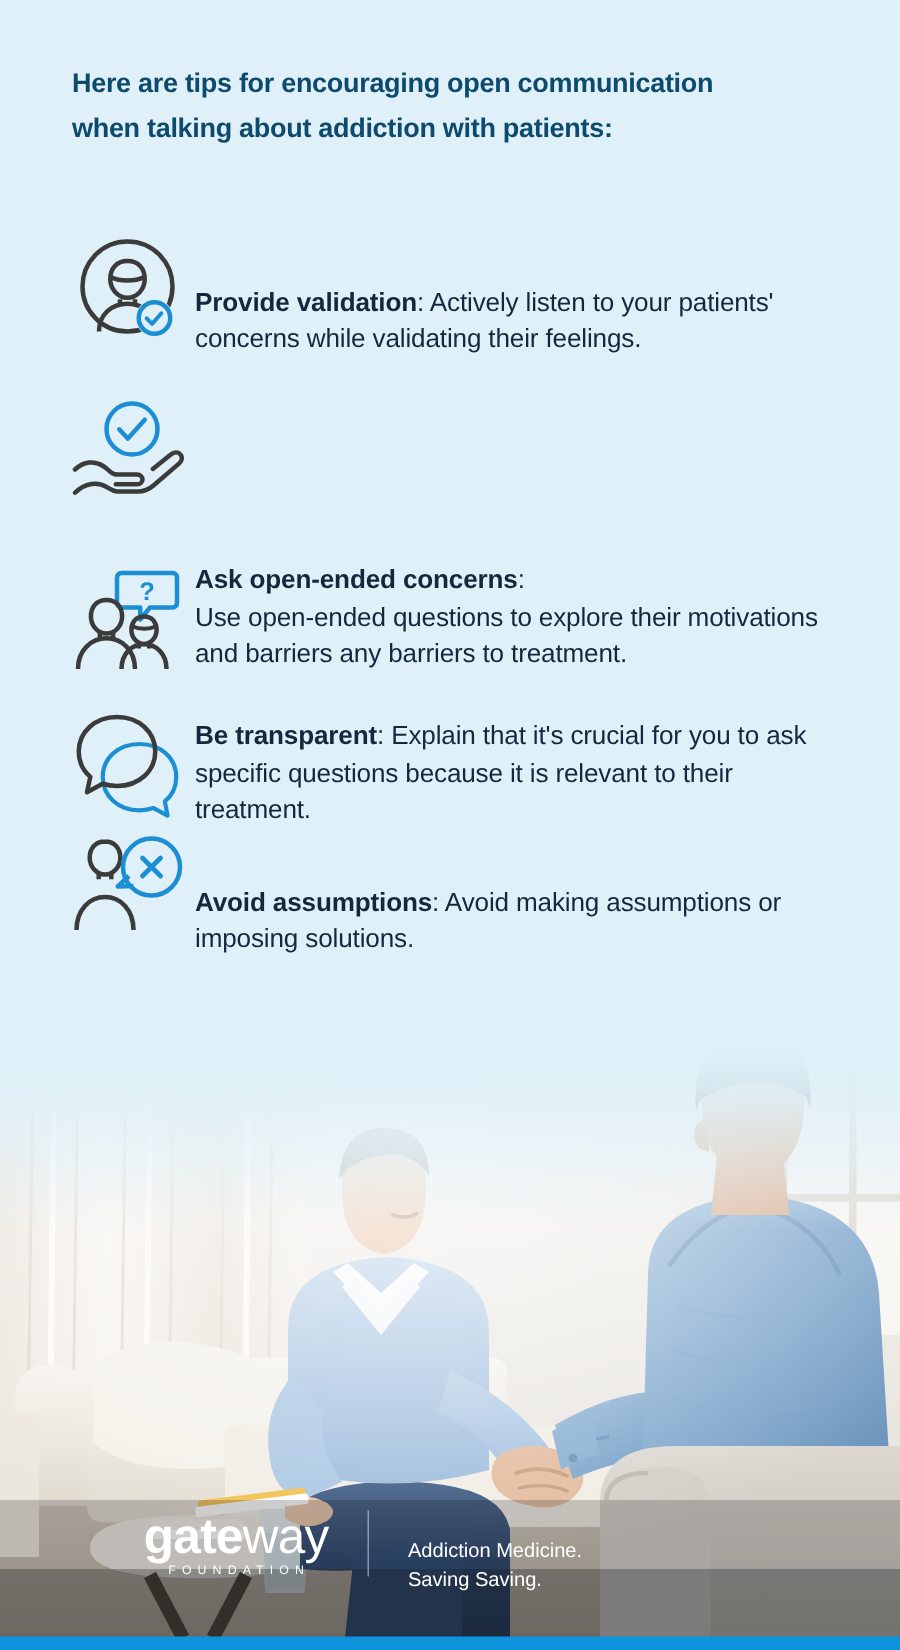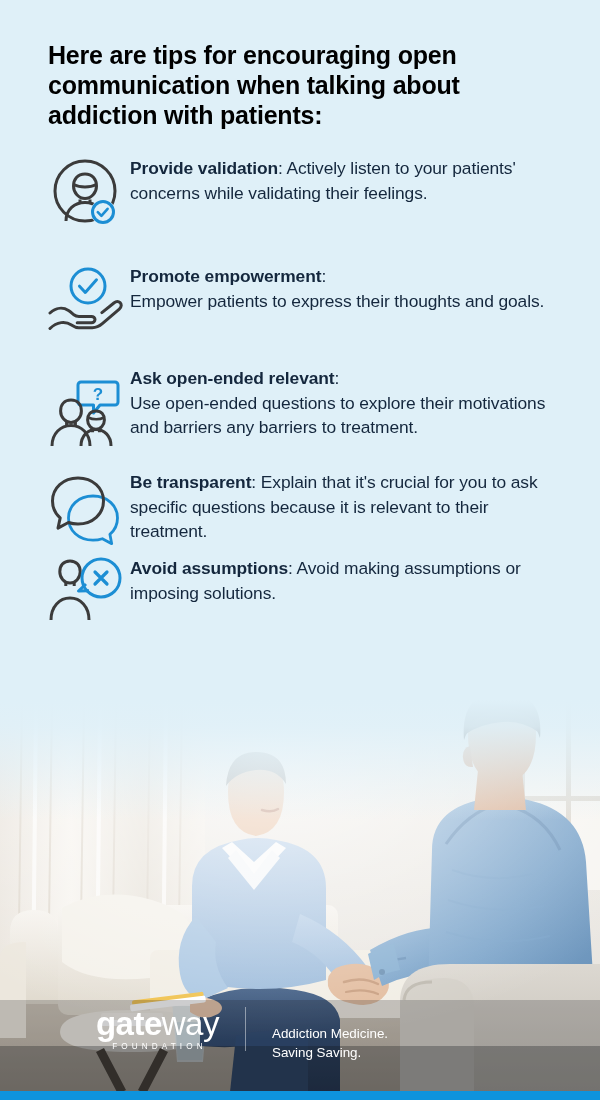--- a/index.html
+++ b/index.html
@@ -17,37 +17,37 @@
     overflow: hidden;
     background: #dff0f8;
   }
 
   
   .heading {
     position: absolute;
     left: 48px;
     top: 40px;
     width: 470px;
-    font-size: 25px;
+    font-size: 18px;
     line-height: 30px;
     font-weight: bold;
-    color: #000000;
+    color: #0c4a6e;
     letter-spacing: -0.2px;
   }
 
   
   .tips {
     position: absolute;
     left: 0;
     top: 152px;
     width: 600px;
   }
   .tip {
     display: flex;
-    align-items: flex-start;
+    align-items: flex-end;
     padding: 0 40px 0 44px;
     margin-bottom: 18px;
   }
   .tip-icon {
     width: 86px;
     min-width: 86px;
     height: 82px;
     display: flex;
     align-items: flex-start;
     justify-content: center;
@@ -175,44 +175,41 @@
 
     <div class="tip tip--2">
       <div class="tip-icon">
         <svg width="78" height="76" viewBox="0 0 78 76">
           <circle cx="40" cy="22" r="17" fill="none" stroke="#1c8ed4" stroke-width="3"></circle>
           <path d="M31.5 22.2 l5.8 6.2 l11.2 -12.6" fill="none" stroke="#1c8ed4" stroke-width="3" stroke-linecap="round" stroke-linejoin="round"></path>
           <path d="M2 49 c6 -5.5 13 -6 18.5 -2.5 c2.4 1.5 4 3.2 5.4 4.3 c1.5 1.2 3 1.6 5.1 1.6 l12.4 0 c2.2 0 3.6 1.5 3.6 3.2 c0 1.8 -1.5 3.2 -3.6 3.2 l-14.2 0" fill="none" stroke="#3b3b3b" stroke-width="3" stroke-linecap="round" stroke-linejoin="round"></path>
           <path d="M2 64.5 c7 -7 15.5 -7.5 21.5 -3.6 c2.3 1.5 4.1 2.8 7.2 2.8 l13.6 0 c4.2 0 7.2 -1.6 10 -4 l17 -14.6 c2.4 -2 2.4 -4.9 0.8 -6.4 c-1.6 -1.5 -4.1 -1.4 -6.2 0.3 l-12 9.6" fill="none" stroke="#3b3b3b" stroke-width="3" stroke-linecap="round" stroke-linejoin="round"></path>
         </svg>
       </div>
-      <div class="tip-text">
-        <b>Promote empowerment</b><span>:</span><br><span>Empower patients to express their thoughts and goals.</span>
-      </div>
     </div>
 
     <div class="tip tip--3">
       <div class="tip-icon">
         <svg width="78" height="82" viewBox="0 0 78 82">
 
           <path d="M33 16 l34 0 c1.7 0 3 1.3 3 3 l0 17 c0 1.7 -1.3 3 -3 3 l-15 0 l-6.5 8 l0 -8 l-12.5 0 c-1.7 0 -3 -1.3 -3 -3 l0 -17 c0 -1.7 1.3 -3 3 -3 z" fill="none" stroke="#1c8ed4" stroke-width="3" stroke-linejoin="round"></path>
           <text x="50" y="34" text-anchor="middle" font-family="'Liberation Sans', sans-serif" font-size="17" font-weight="bold" fill="#1c8ed4">?</text>
 
           <path d="M23 34 c-6.8 0 -10.4 4.8 -10.4 11 c0 6.2 4.7 11.4 10.4 11.4 c5.7 0 10.4 -5.2 10.4 -11.4 c0 -6.2 -3.6 -11 -10.4 -11 z" fill="none" stroke="#3b3b3b" stroke-width="3"></path>
           <path d="M18.6 56 l0 3.6 M27.4 56 l0 3.6" fill="none" stroke="#3b3b3b" stroke-width="3"></path>
           <path d="M4 80 c0 -12.5 8.8 -20.5 19 -20.5 c10.2 0 19 8 19 20.5" fill="none" stroke="#3b3b3b" stroke-width="3"></path>
 
           <path d="M48 45 c-5.5 0 -8.4 3.9 -8.4 9 c0 5 3.8 9.3 8.4 9.3 c4.6 0 8.4 -4.3 8.4 -9.3 c0 -5.1 -2.9 -9 -8.4 -9 z" fill="none" stroke="#3b3b3b" stroke-width="3"></path>
           <path d="M40.3 51.5 c2.4 1.2 5.2 1.7 7.9 1.7 c2.7 0 5.5 -0.5 7.9 -1.7" fill="none" stroke="#3b3b3b" stroke-width="2.6"></path>
           <path d="M44.5 63.3 l0 3 M51.5 63.3 l0 3" fill="none" stroke="#3b3b3b" stroke-width="3"></path>
           <path d="M33 80 c0 -10.3 6.9 -16.5 15 -16.5 c8.1 0 15 6.2 15 16.5" fill="none" stroke="#3b3b3b" stroke-width="3"></path>
         </svg>
       </div>
       <div class="tip-text">
-        <b>Ask open-ended relevant</b><span>:</span><br><span>Use open-ended questions to explore their motivations and barriers any barriers to treatment.</span>
+        <b>Ask open-ended concerns</b><span>:</span><br><span>Use open-ended questions to explore their motivations and barriers any barriers to treatment.</span>
       </div>
     </div>
 
     <div class="tip tip--5">
       <div class="tip-icon">
         <svg width="80" height="80" viewBox="0 0 80 80">
 
           <path d="M46 26 c14.4 0 24.5 9.6 24.5 22 c0 6.6 -2.9 12.4 -7.6 16.3 l1.8 9.4 l-9.3 -5 c-2.9 1 -6.1 1.5 -9.4 1.5 c-14.4 0 -24.5 -9.6 -24.5 -22.2 c0 -12.4 10.1 -22 24.5 -22 z" fill="none" stroke="#1c8ed4" stroke-width="2.8" stroke-linejoin="round"></path>
 
           <path d="M31 8 c14.8 0 25.5 10.1 25.5 23 c0 12.9 -10.7 23 -25.5 23 c-3.4 0 -6.6 -0.5 -9.6 -1.5 l-10.4 5.6 l2.2 -10.2 c-4.7 -4.1 -7.7 -10.1 -7.7 -16.9 c0 -12.9 10.7 -23 25.5 -23 z" fill="#dff0f8" fill-opacity="0" stroke="#3b3b3b" stroke-width="3" stroke-linejoin="round"></path>

